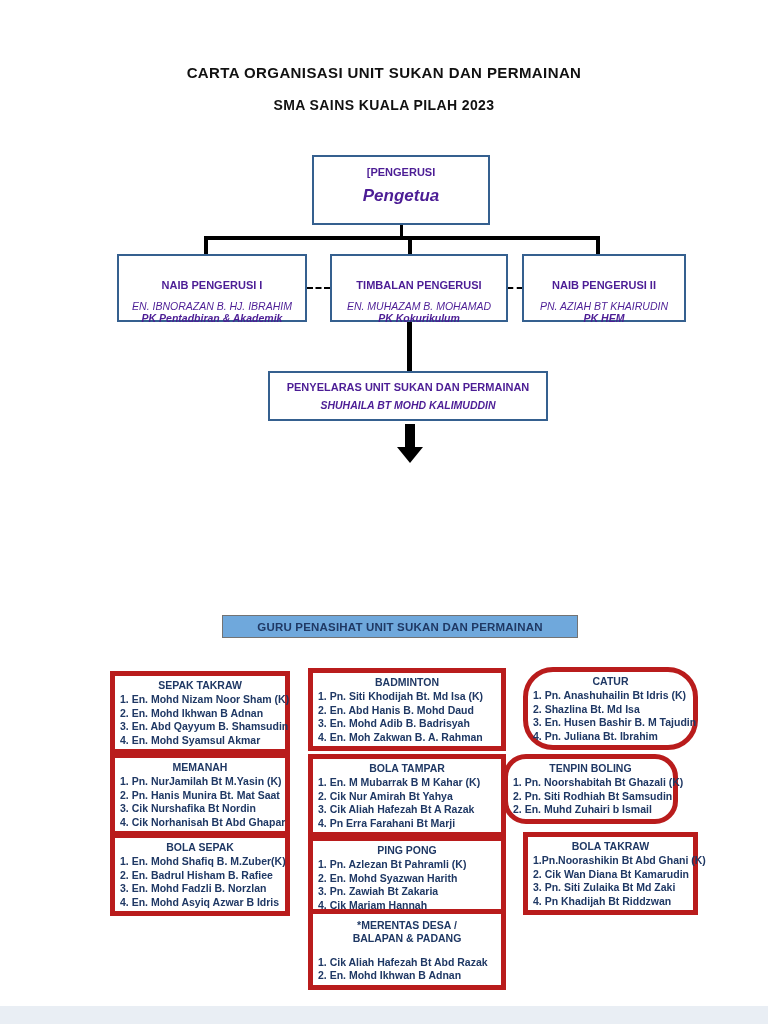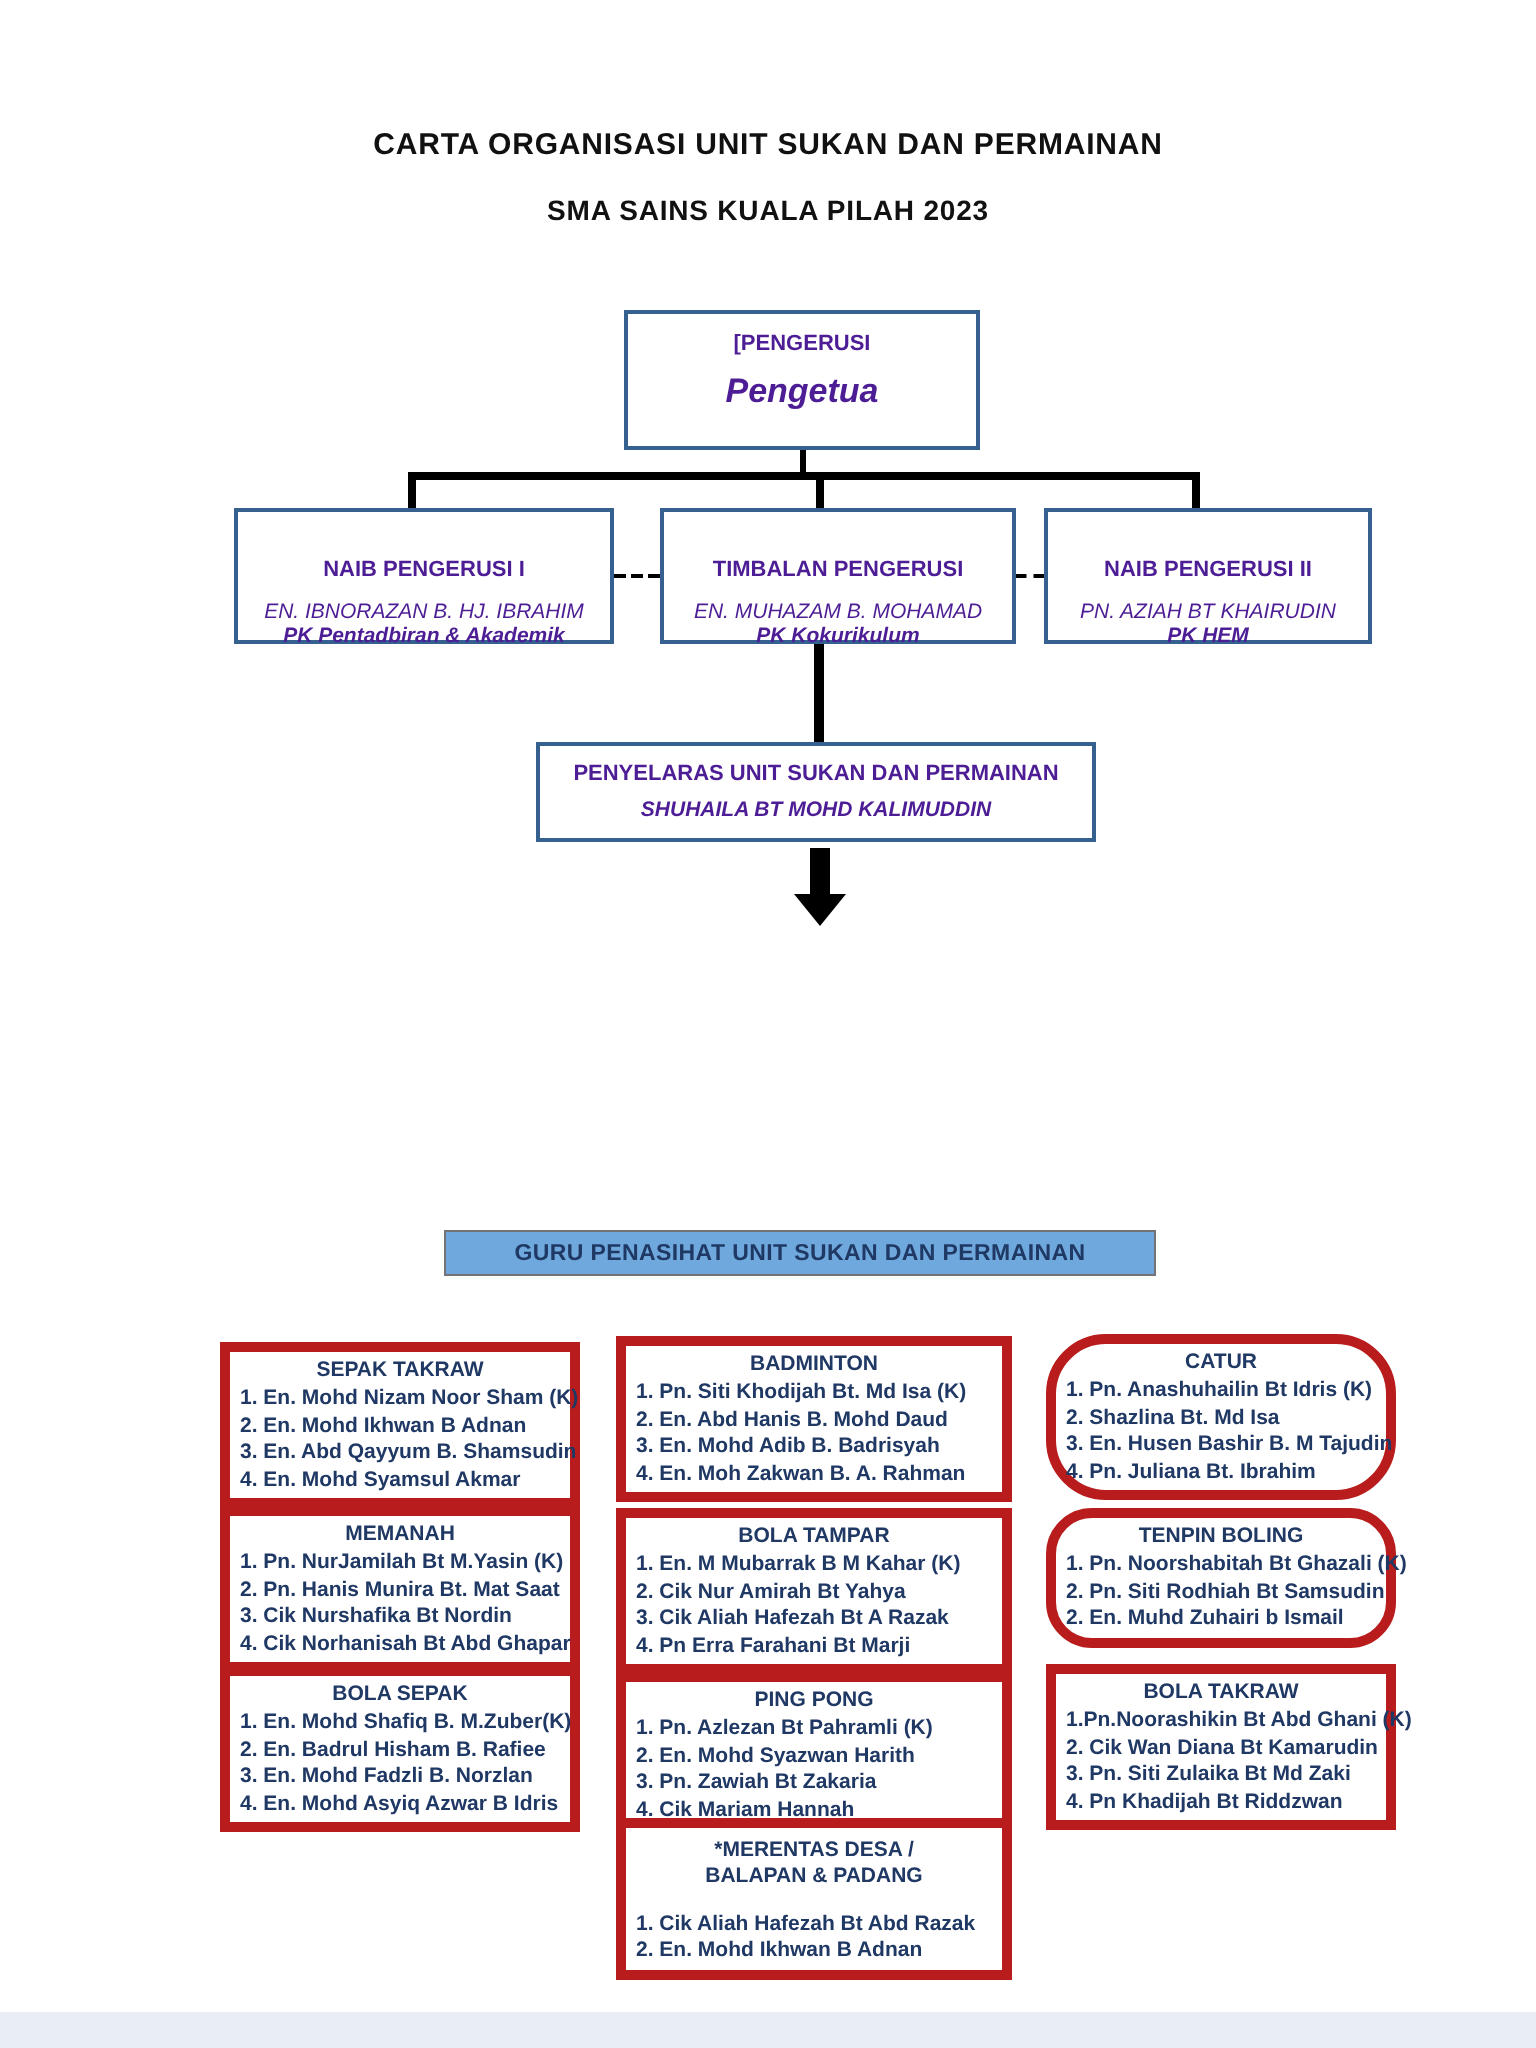--- a/index.html
+++ b/index.html
@@ -184,21 +184,21 @@
     <div class="tmember">2. En. Mohd Ikhwan B Adnan</div>
   </div>
 
   <div class="abs tbox" style="left:523px; top:667px; width:175px; min-height:76px;border-radius:30px;">
     <div class="ttitle">CATUR</div>
     <div class="tmember">1. Pn. Anashuhailin Bt Idris (K)</div>
     <div class="tmember">2. Shazlina Bt. Md Isa</div>
     <div class="tmember">3. En. Husen Bashir B. M Tajudin</div>
     <div class="tmember">4. Pn. Juliana Bt. Ibrahim</div>
   </div>
-  <div class="abs tbox" style="left:523px; top:754px; width:175px; min-height:64px;border-radius:23px;">
+  <div class="abs tbox" style="left:503px; top:754px; width:175px; min-height:64px;border-radius:23px;">
     <div class="ttitle">TENPIN BOLING</div>
     <div class="tmember">1. Pn. Noorshabitah Bt Ghazali (K)</div>
     <div class="tmember">2. Pn. Siti Rodhiah Bt Samsudin</div>
     <div class="tmember">2. En. Muhd Zuhairi b Ismail</div>
   </div>
   <div class="abs tbox" style="left:523px; top:832px; width:175px; min-height:74px;">
     <div class="ttitle">BOLA TAKRAW</div>
     <div class="tmember">1.Pn.Noorashikin Bt Abd Ghani (K)</div>
     <div class="tmember">2. Cik Wan Diana Bt Kamarudin</div>
     <div class="tmember">3. Pn. Siti Zulaika Bt Md Zaki</div>

